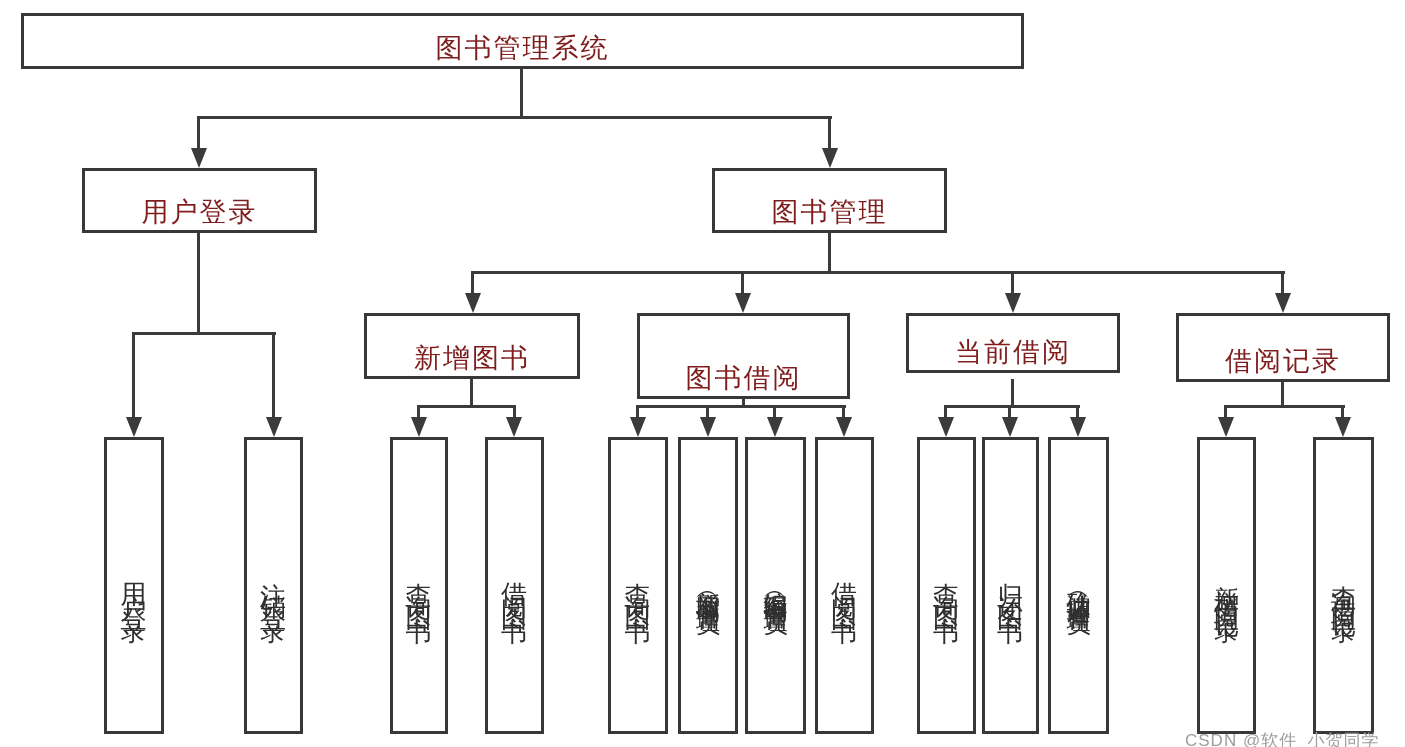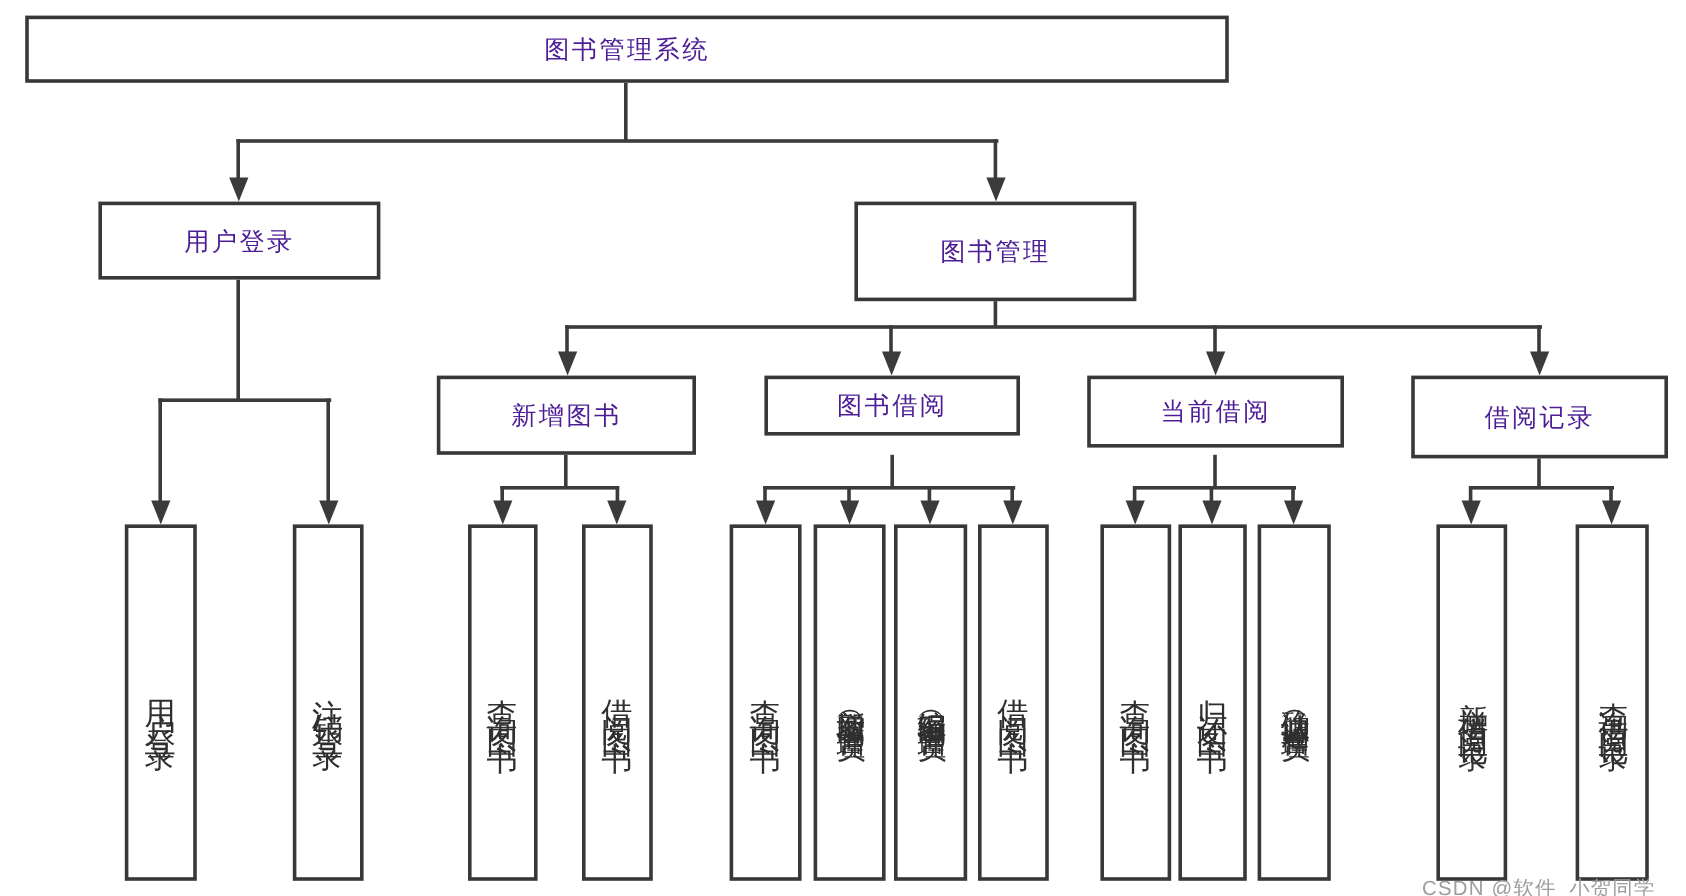--- a/index.html
+++ b/index.html
@@ -5,22 +5,22 @@
   html,body{margin:0;padding:0;}
   body{
     width:1405px;height:747px;background:#ffffff;
     font-family:"Liberation Sans", sans-serif;
   }
   .canvas{position:relative;width:1405px;height:747px;overflow:hidden;background:#ffffff;}
   
   .box{
     position:absolute;box-sizing:border-box;
     border:3px solid #383838;background:#ffffff;
-    display:flex;align-items:center;justify-content:center;
-    font-size:21px;color:#4c1d95;letter-spacing:2px;z-index:2;
+    display:flex;align-items:flex-end;justify-content:center;
+    font-size:27px;color:#7f1d1d;letter-spacing:2px;z-index:2;
   }
   
   .leaf{
     position:absolute;box-sizing:border-box;top:437px;height:297px;
     border:3px solid #383838;background:#ffffff;
     display:flex;align-items:center;justify-content:center;z-index:2;
   }
   .leaf span{
     writing-mode:vertical-rl;text-orientation:mixed;
     font-size:26px;color:#2f2f2f;letter-spacing:12px;line-height:1;
@@ -52,21 +52,21 @@
   <div class="vline" style="left:520px;top:69px;height:49px;"></div>
   <div class="hline" style="left:197px;top:116px;width:635px;"></div>
   <div class="vline" style="left:197px;top:116px;height:33px;"></div>
   <div class="arrow" style="left:191px;top:148px;"></div>
   <div class="vline" style="left:828px;top:116px;height:33px;"></div>
   <div class="arrow" style="left:822px;top:148px;"></div>
 
   <div class="box" style="left:82px;top:168px;width:235px;height:65px;">
     <span>用户登录</span>
   </div>
-  <div class="box" style="left:712px;top:168px;width:235px;height:83px;">
+  <div class="box" style="left:712px;top:168px;width:235px;height:65px;">
     <span>图书管理</span>
   </div>
 
   <div class="vline" style="left:197px;top:233px;height:101px;"></div>
   <div class="hline" style="left:132px;top:332px;width:144px;"></div>
   <div class="vline" style="left:132px;top:332px;height:86px;"></div>
   <div class="arrow" style="left:126px;top:417px;"></div>
   <div class="vline" style="left:272px;top:332px;height:86px;"></div>
   <div class="arrow" style="left:266px;top:417px;"></div>
 
@@ -77,21 +77,21 @@
   <div class="vline" style="left:741px;top:271px;height:24px;"></div>
   <div class="arrow" style="left:735px;top:293px;"></div>
   <div class="vline" style="left:1011px;top:271px;height:24px;"></div>
   <div class="arrow" style="left:1005px;top:293px;"></div>
   <div class="vline" style="left:1281px;top:271px;height:24px;"></div>
   <div class="arrow" style="left:1275px;top:293px;"></div>
 
   <div class="box" style="left:364px;top:313px;width:216px;height:66px;">
     <span>新增图书</span>
   </div>
-  <div class="box" style="left:637px;top:313px;width:213px;height:50px;">
+  <div class="box" style="left:637px;top:313px;width:213px;height:86px;">
     <span>图书借阅</span>
   </div>
   <div class="box" style="left:906px;top:313px;width:214px;height:60px;">
     <span>当前借阅</span>
   </div>
   <div class="box" style="left:1176px;top:313px;width:214px;height:69px;">
     <span>借阅记录</span>
   </div>
 
   <div class="vline" style="left:470px;top:379px;height:28px;"></div>

